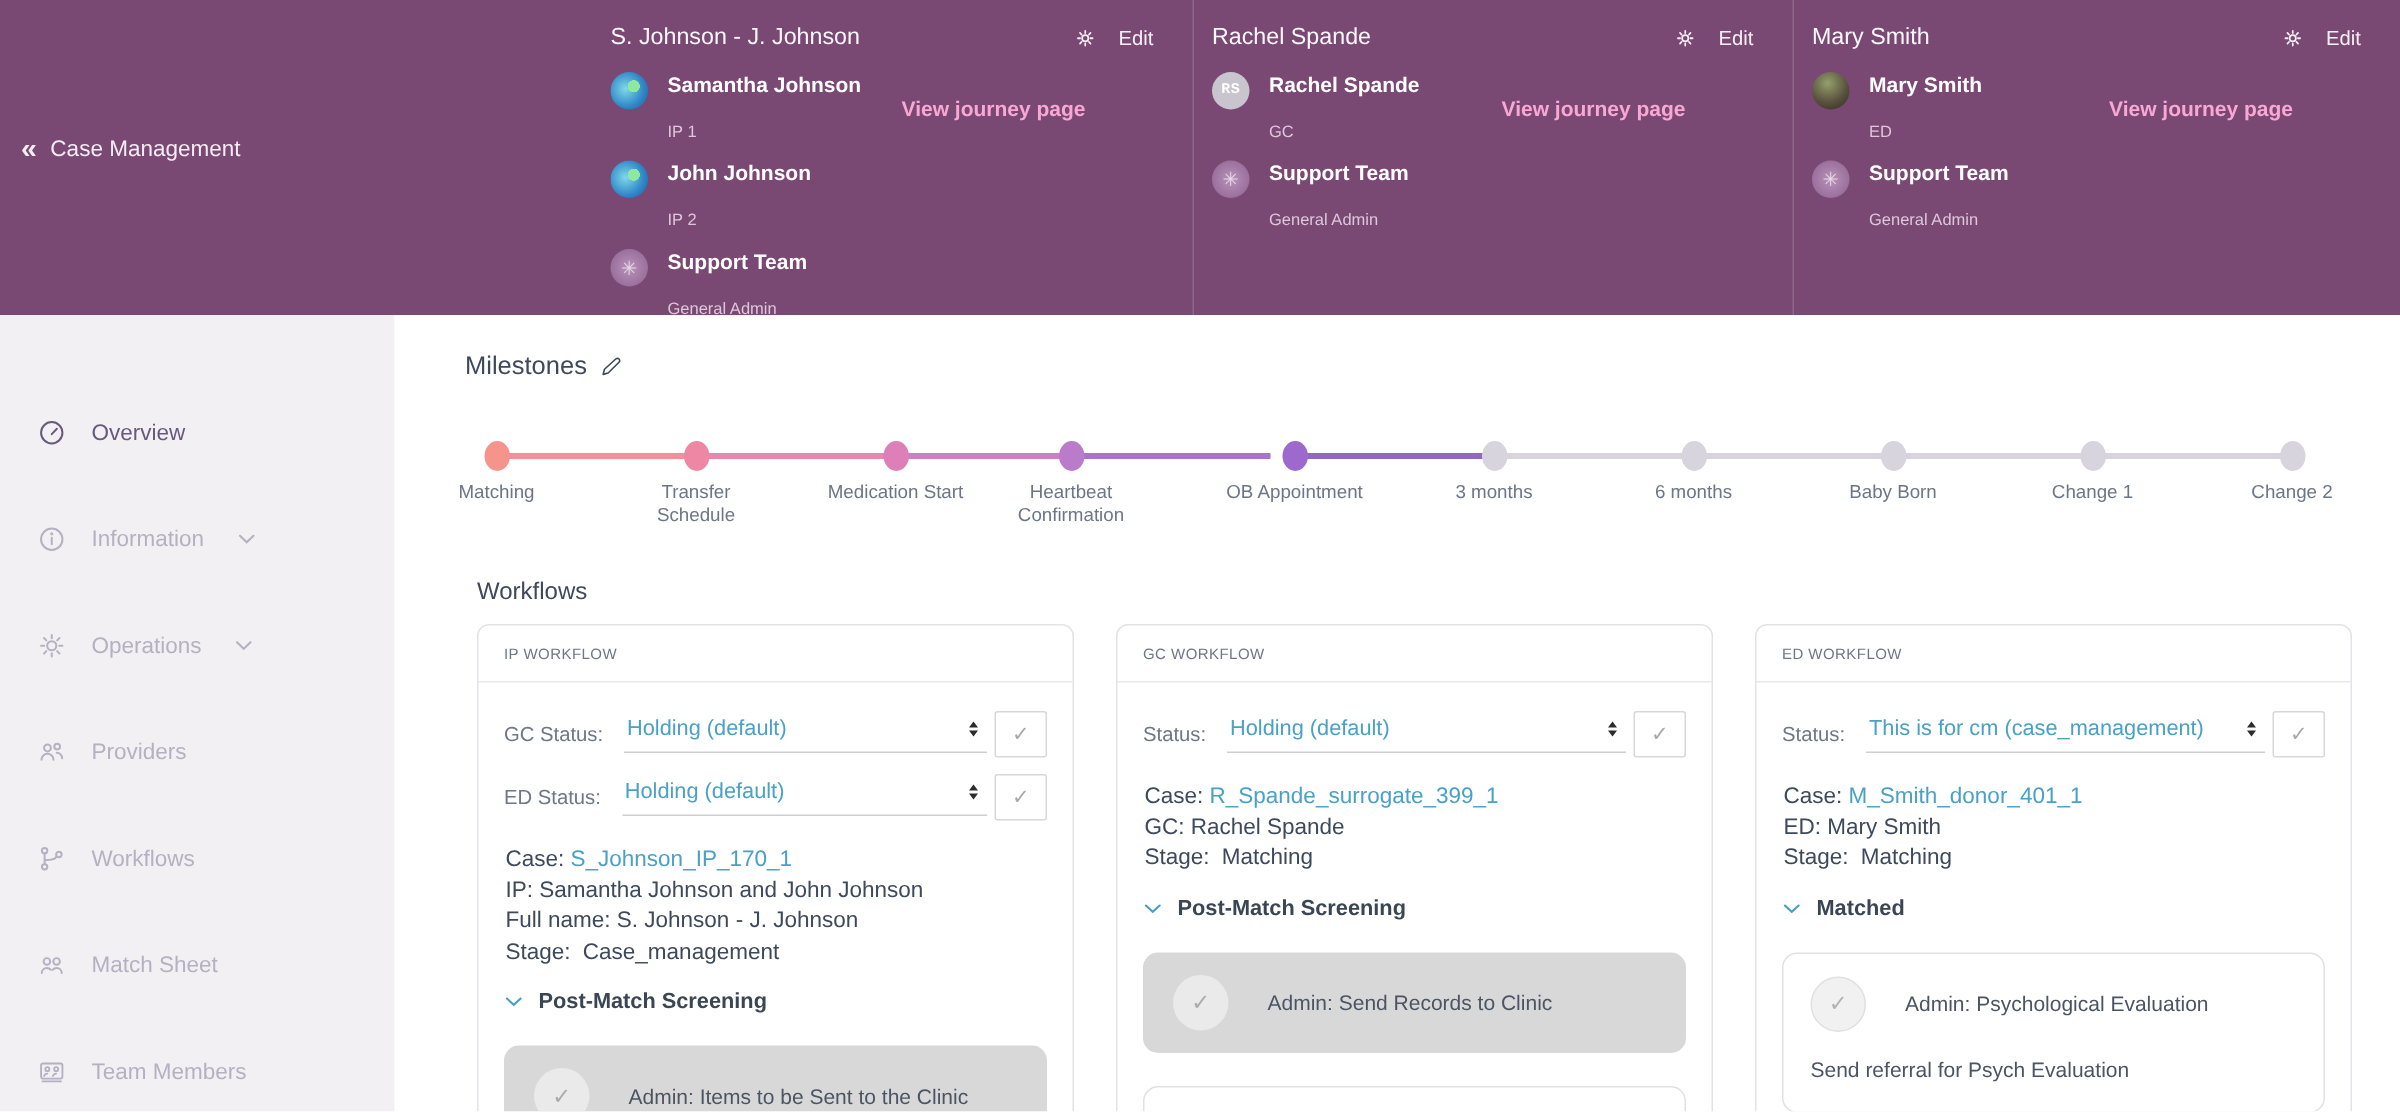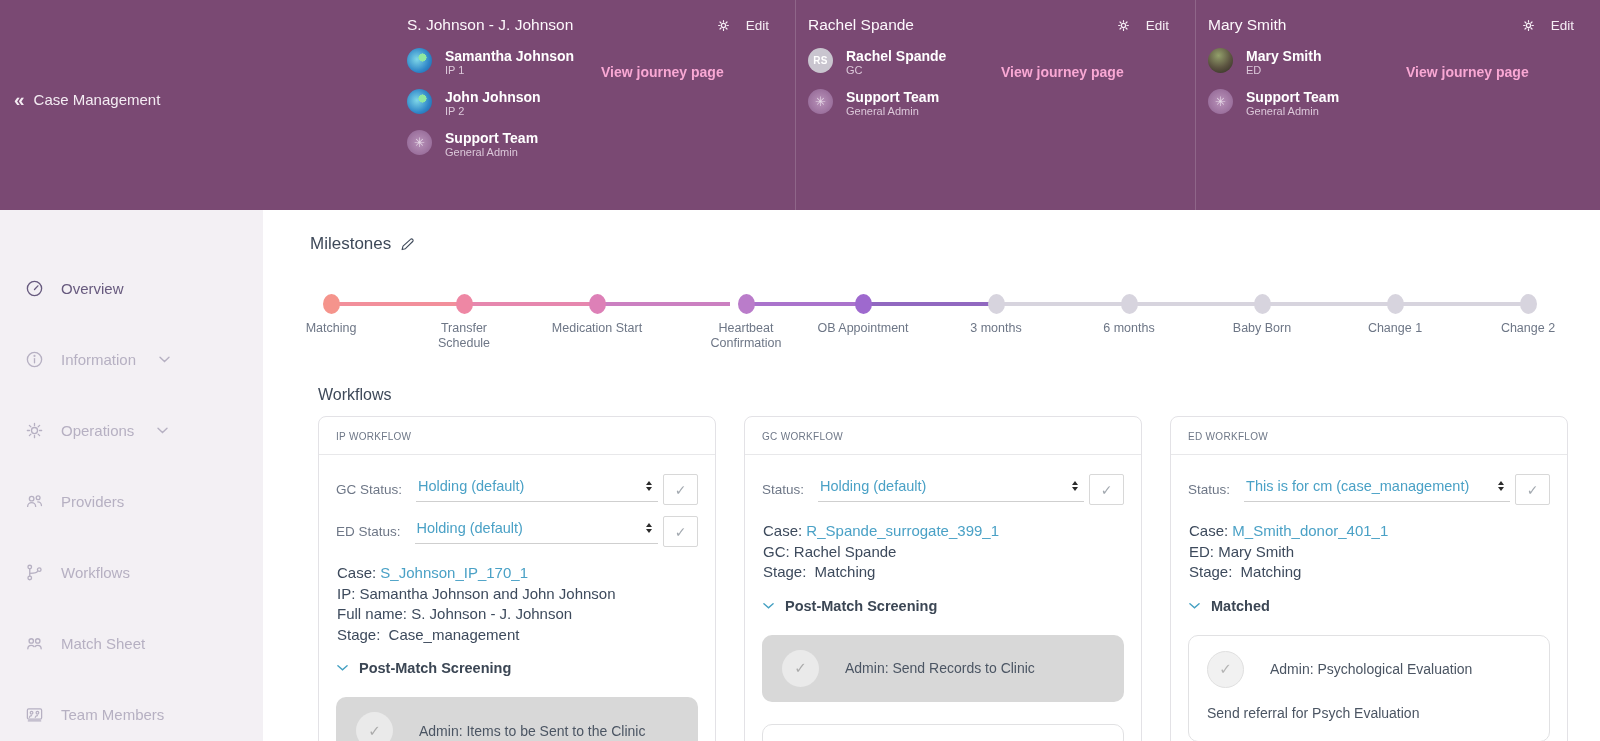--- a/index.html
+++ b/index.html
@@ -19,42 +19,42 @@
   .hdr-card-top { display:flex; justify-content:space-between; align-items:center; height:30px; }
   .hdr-title { font-size:15.5px; font-weight:500; color:#fdf8fc; }
   .hdr-edit { display:flex; align-items:center; gap:16px; font-size:13.5px; color:#f6eef5; cursor:pointer; }
   .hdr-body { display:flex; margin-top:8px; }
   .people { flex:1; display:flex; flex-direction:column; gap:13px; }
   .person { display:flex; gap:13px; }
   .avatar { width:25px; height:25px; border-radius:50%; flex:0 0 25px;
     display:flex; align-items:center; justify-content:center; font-size:10px; font-weight:bold; }
   .avatar[data-avatar="photo-teal"] { background:radial-gradient(circle at 62% 38%, #8fe8a0 0 18%, transparent 19%),
     radial-gradient(circle at 40% 45%, #7fd8e8, #2f86c8 60%, #1b5f9e); }
-  .avatar[data-avatar="initials"] { background:#c9c5cf; color:#fff; letter-spacing:.3px; }
+  .avatar[data-avatar="initials"] { background:#c9c5cf; color:#fff; letter-spacing:.3px;font-family:Liberation Mono, monospace; }
   .avatar[data-avatar="pattern-purple"] { background:radial-gradient(circle at 50% 50%, #b993ba, #986d9a 75%); color:rgba(255,255,255,.65); font-size:13px; font-weight:normal; }
   .avatar[data-avatar="photo-dark"] { background:radial-gradient(circle at 42% 30%, #93a06b, #5b5340 55%, #2d2a22); }
   .p-name { font-size:14px; font-weight:bold; color:#fff; line-height:16px; }
-  .p-role { font-size:11px; color:#dcc8da; margin-top:0; }
+  .p-role { font-size:11px; color:#dcc8da; margin-top:18px; }
   .journey { width:168px; margin-top:16px; font-size:14px; font-weight:bold; color:#f9a8d4; cursor:pointer; }
 
   
   .body-row { display:flex; height:531px; }
   .sidebar { width:263px; background:#f3f0f4; padding-top:68px; }
   .side-item { display:flex; align-items:center; gap:17px; padding-left:25px; height:20px;
     margin-bottom:51px; font-size:15px; color:#b6b0c2; cursor:pointer;text-align:right; }
   .side-item.active { color:#675a7e; }
   .side-item svg { flex:0 0 19px; }
   .side-chev { margin-left:2px; }
 
   .main { flex:1; background:#fff; padding:24px 0 0 47px; overflow:hidden; }
   .ms-head { display:flex; align-items:center; gap:9px; font-size:17px; color:#3e4959; }
   .timeline { position:relative; height:62px; margin-top:40px; }
   .ms { position:absolute; top:0; width:150px; transform:translateX(-50%); text-align:center; }
   .ms:nth-child(1){left:21px} .ms:nth-child(2){left:154px} .ms:nth-child(3){left:287px}
-  .ms:nth-child(4){left:436px} .ms:nth-child(5){left:553px} .ms:nth-child(6){left:686px}
+  .ms:nth-child(4){left:404px} .ms:nth-child(5){left:553px} .ms:nth-child(6){left:686px}
   .ms:nth-child(7){left:819px} .ms:nth-child(8){left:952px} .ms:nth-child(9){left:1085px}
   .ms:nth-child(10){left:1218px}
   .ms-dot { width:17px; height:20px; border-radius:50%; margin:0 auto; position:relative; z-index:2; cursor:pointer; }
   .ms-line { position:absolute; top:8px; left:75px; width:133px; height:4px; z-index:1; }
   .ms-label { margin-top:7px; font-size:12.5px; line-height:15px; color:#6d7686; white-space:pre-line; }
 
   .wf-title { font-size:16px; color:#3e4959; margin:30px 0 12px 8px; }
   .wf-row { display:flex; gap:28px; align-items:flex-start; margin-left:8px; }
   .wf-card { width:398px; height:420px; border:1px solid #e3e2e6; border-radius:8px; background:#fff; }
   .wf-card-head { padding:14px 17px 12px; border-bottom:1px solid #e8e8ea; font-size:10px;

